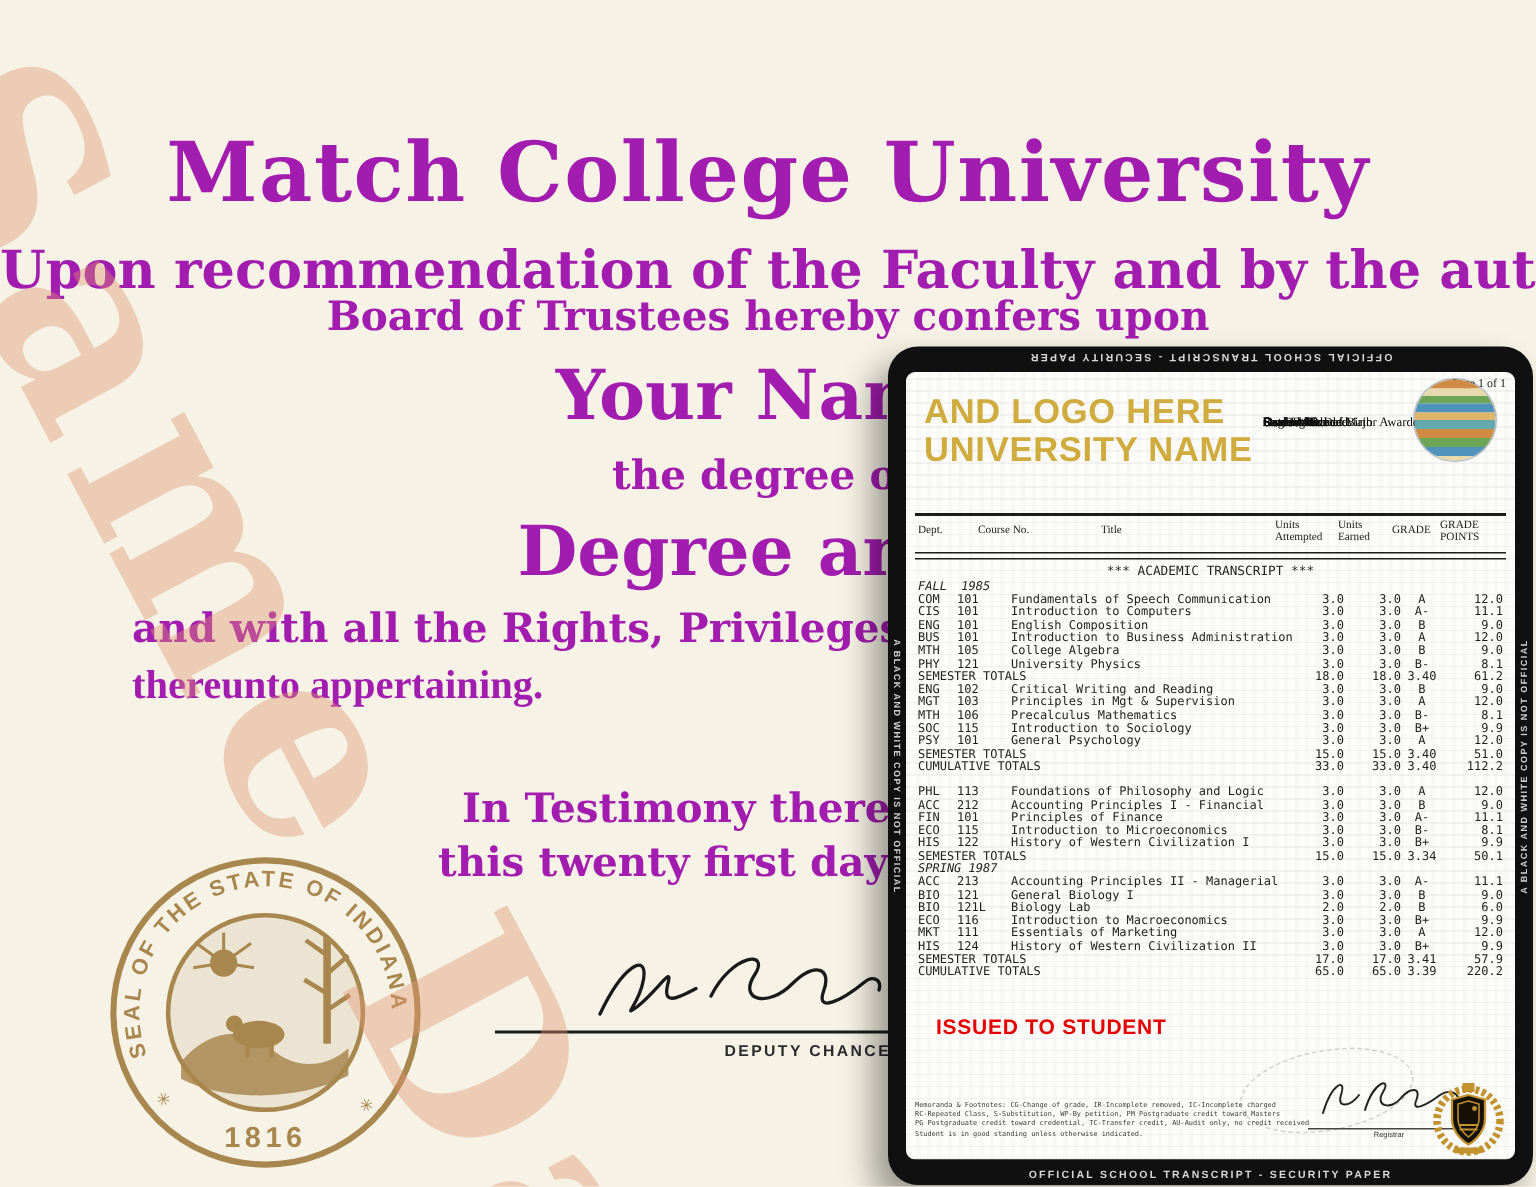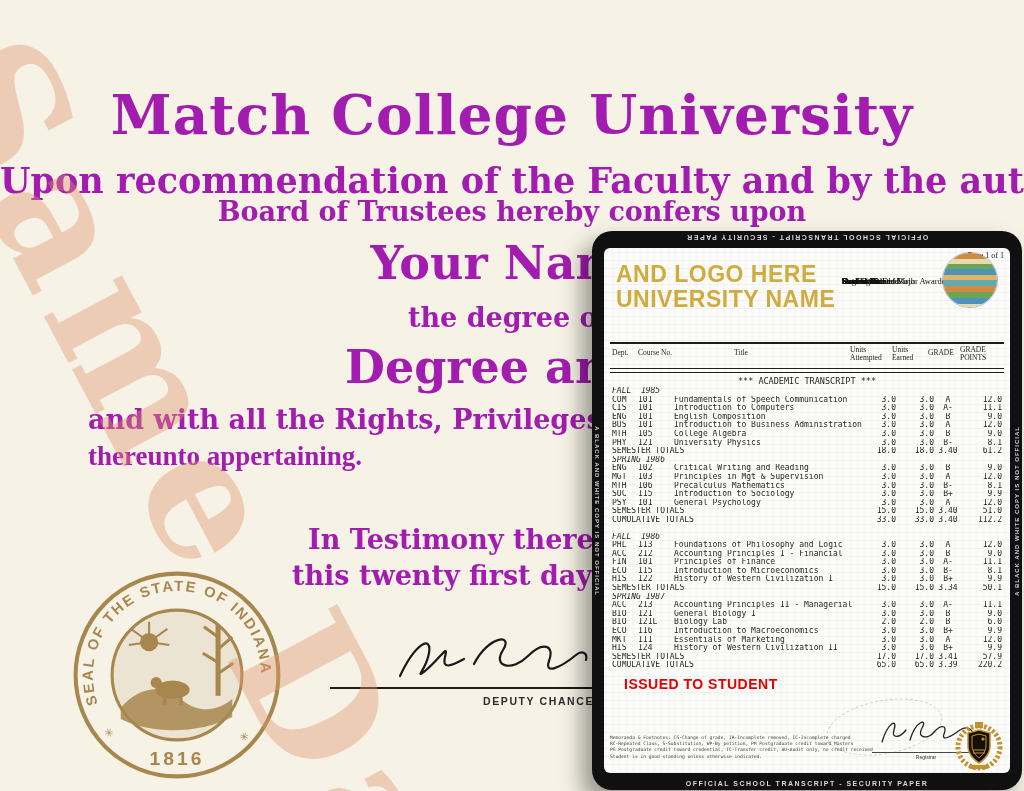--- a/index.html
+++ b/index.html
@@ -52,21 +52,21 @@
   .addr{left:12px;top:86px;font-family:"Liberation Serif",serif;font-size:8.5px;line-height:11.5px;color:#111;}
   .addr div{position:static;}
   .info{left:238px;top:28px;font-family:"Liberation Serif",serif;font-size:8.5px;line-height:10.8px;color:#111;width:164px;}
   .info div{position:static;white-space:nowrap;}
   .info .lbl{display:inline-block;width:58px;}
   .logo{left:338px;top:4px;width:54px;height:54px;border-radius:50%;overflow:hidden;border:1px solid rgba(80,90,110,0.4);}
   .logo div{position:static;width:100%;}
   .rule1{left:6px;top:94px;width:394px;height:2px;background:#1c1c1c;}
   .th{font-family:"Liberation Serif",serif;font-size:7.5px;line-height:8px;color:#222;text-align:left;}
   .th-dept{left:8px;top:101px;text-align:left;}
-  .th-course{left:34px;top:101px;text-align:right;}
+  .th-course{left:48px;top:101px;text-align:right;}
   .th-title{left:130px;top:101px;width:100px;}
   .th-att{left:246px;top:98px;width:42px;}
   .th-earn{left:288px;top:98px;width:40px;}
   .th-grade{left:324px;top:101px;width:32px;}
   .th-points{left:356px;top:98px;width:42px;}
   .th span{display:block;position:static;}
   .rule2{left:6px;top:120px;width:394px;height:3px;border-top:1px solid #1c1c1c;border-bottom:1px solid #1c1c1c;}
   .acad-title{left:0;top:128px;width:100%;text-align:center;font-family:"DejaVu Sans Mono",monospace;font-size:8.5px;color:#1f1f1f;}
   .rows{left:8px;top:139px;width:392px;}
   .rows div{position:static;}
@@ -226,30 +226,28 @@
 
     <div class="rows">
         <div class="trow"><span class="c-term">FALL  1985</span></div>
         <div class="trow"><span class="c-dept">COM</span><span class="c-course">101</span><span class="c-title">Fundamentals of Speech Communication</span><span class="c-att">3.0</span><span class="c-earn">3.0</span><span class="c-grade">A</span><span class="c-points">12.0</span></div>
         <div class="trow"><span class="c-dept">CIS</span><span class="c-course">101</span><span class="c-title">Introduction to Computers</span><span class="c-att">3.0</span><span class="c-earn">3.0</span><span class="c-grade">A-</span><span class="c-points">11.1</span></div>
         <div class="trow"><span class="c-dept">ENG</span><span class="c-course">101</span><span class="c-title">English Composition</span><span class="c-att">3.0</span><span class="c-earn">3.0</span><span class="c-grade">B</span><span class="c-points">9.0</span></div>
         <div class="trow"><span class="c-dept">BUS</span><span class="c-course">101</span><span class="c-title">Introduction to Business Administration</span><span class="c-att">3.0</span><span class="c-earn">3.0</span><span class="c-grade">A</span><span class="c-points">12.0</span></div>
         <div class="trow"><span class="c-dept">MTH</span><span class="c-course">105</span><span class="c-title">College Algebra</span><span class="c-att">3.0</span><span class="c-earn">3.0</span><span class="c-grade">B</span><span class="c-points">9.0</span></div>
         <div class="trow"><span class="c-dept">PHY</span><span class="c-course">121</span><span class="c-title">University Physics</span><span class="c-att">3.0</span><span class="c-earn">3.0</span><span class="c-grade">B-</span><span class="c-points">8.1</span></div>
         <div class="trow"><span class="c-tlabel">SEMESTER TOTALS</span><span class="c-att">18.0</span><span class="c-earn">18.0</span><span class="c-grade">3.40</span><span class="c-points">61.2</span></div>
-        <div class="trow"><span class="c-term">SPRING 1986</span></div>
         <div class="trow"><span class="c-dept">ENG</span><span class="c-course">102</span><span class="c-title">Critical Writing and Reading</span><span class="c-att">3.0</span><span class="c-earn">3.0</span><span class="c-grade">B</span><span class="c-points">9.0</span></div>
         <div class="trow"><span class="c-dept">MGT</span><span class="c-course">103</span><span class="c-title">Principles in Mgt &amp; Supervision</span><span class="c-att">3.0</span><span class="c-earn">3.0</span><span class="c-grade">A</span><span class="c-points">12.0</span></div>
         <div class="trow"><span class="c-dept">MTH</span><span class="c-course">106</span><span class="c-title">Precalculus Mathematics</span><span class="c-att">3.0</span><span class="c-earn">3.0</span><span class="c-grade">B-</span><span class="c-points">8.1</span></div>
         <div class="trow"><span class="c-dept">SOC</span><span class="c-course">115</span><span class="c-title">Introduction to Sociology</span><span class="c-att">3.0</span><span class="c-earn">3.0</span><span class="c-grade">B+</span><span class="c-points">9.9</span></div>
         <div class="trow"><span class="c-dept">PSY</span><span class="c-course">101</span><span class="c-title">General Psychology</span><span class="c-att">3.0</span><span class="c-earn">3.0</span><span class="c-grade">A</span><span class="c-points">12.0</span></div>
         <div class="trow"><span class="c-tlabel">SEMESTER TOTALS</span><span class="c-att">15.0</span><span class="c-earn">15.0</span><span class="c-grade">3.40</span><span class="c-points">51.0</span></div>
         <div class="trow"><span class="c-tlabel">CUMULATIVE TOTALS</span><span class="c-att">33.0</span><span class="c-earn">33.0</span><span class="c-grade">3.40</span><span class="c-points">112.2</span></div>
         <div style="height: 8px;"></div>
-        <div class="trow"><span class="c-term">FALL  1986</span></div>
         <div class="trow"><span class="c-dept">PHL</span><span class="c-course">113</span><span class="c-title">Foundations of Philosophy and Logic</span><span class="c-att">3.0</span><span class="c-earn">3.0</span><span class="c-grade">A</span><span class="c-points">12.0</span></div>
         <div class="trow"><span class="c-dept">ACC</span><span class="c-course">212</span><span class="c-title">Accounting Principles I - Financial</span><span class="c-att">3.0</span><span class="c-earn">3.0</span><span class="c-grade">B</span><span class="c-points">9.0</span></div>
         <div class="trow"><span class="c-dept">FIN</span><span class="c-course">101</span><span class="c-title">Principles of Finance</span><span class="c-att">3.0</span><span class="c-earn">3.0</span><span class="c-grade">A-</span><span class="c-points">11.1</span></div>
         <div class="trow"><span class="c-dept">ECO</span><span class="c-course">115</span><span class="c-title">Introduction to Microeconomics</span><span class="c-att">3.0</span><span class="c-earn">3.0</span><span class="c-grade">B-</span><span class="c-points">8.1</span></div>
         <div class="trow"><span class="c-dept">HIS</span><span class="c-course">122</span><span class="c-title">History of Western Civilization I</span><span class="c-att">3.0</span><span class="c-earn">3.0</span><span class="c-grade">B+</span><span class="c-points">9.9</span></div>
         <div class="trow"><span class="c-tlabel">SEMESTER TOTALS</span><span class="c-att">15.0</span><span class="c-earn">15.0</span><span class="c-grade">3.34</span><span class="c-points">50.1</span></div>
         <div class="trow"><span class="c-term">SPRING 1987</span></div>
         <div class="trow"><span class="c-dept">ACC</span><span class="c-course">213</span><span class="c-title">Accounting Principles II - Managerial</span><span class="c-att">3.0</span><span class="c-earn">3.0</span><span class="c-grade">A-</span><span class="c-points">11.1</span></div>
         <div class="trow"><span class="c-dept">BIO</span><span class="c-course">121</span><span class="c-title">General Biology I</span><span class="c-att">3.0</span><span class="c-earn">3.0</span><span class="c-grade">B</span><span class="c-points">9.0</span></div>
         <div class="trow"><span class="c-dept">BIO</span><span class="c-course">121L</span><span class="c-title">Biology Lab</span><span class="c-att">2.0</span><span class="c-earn">2.0</span><span class="c-grade">B</span><span class="c-points">6.0</span></div>

